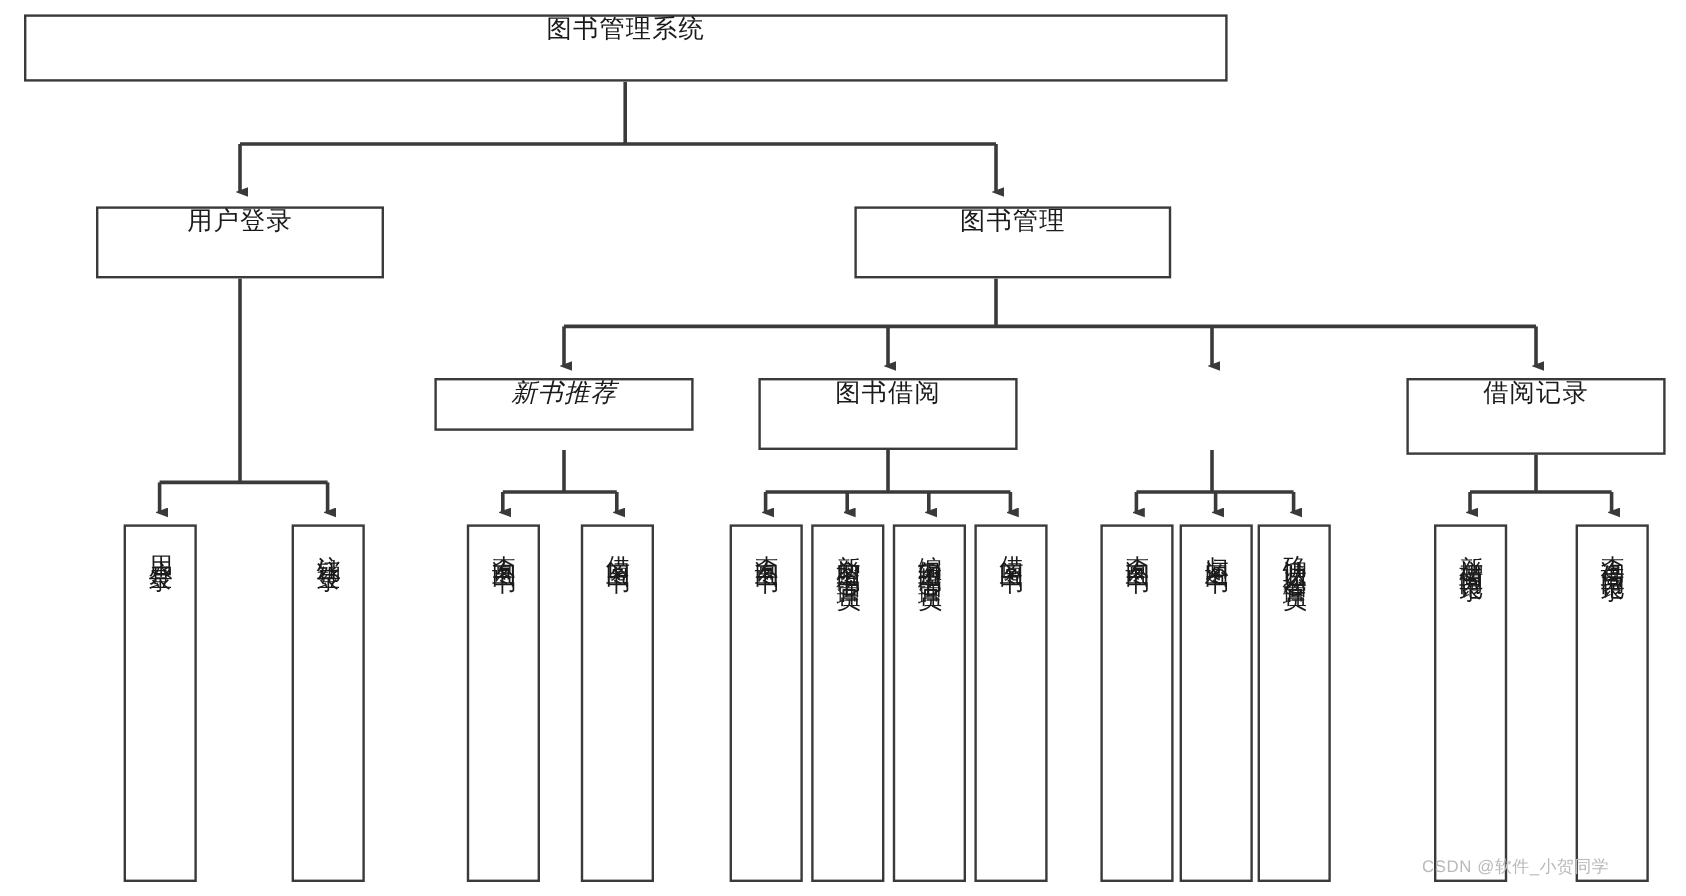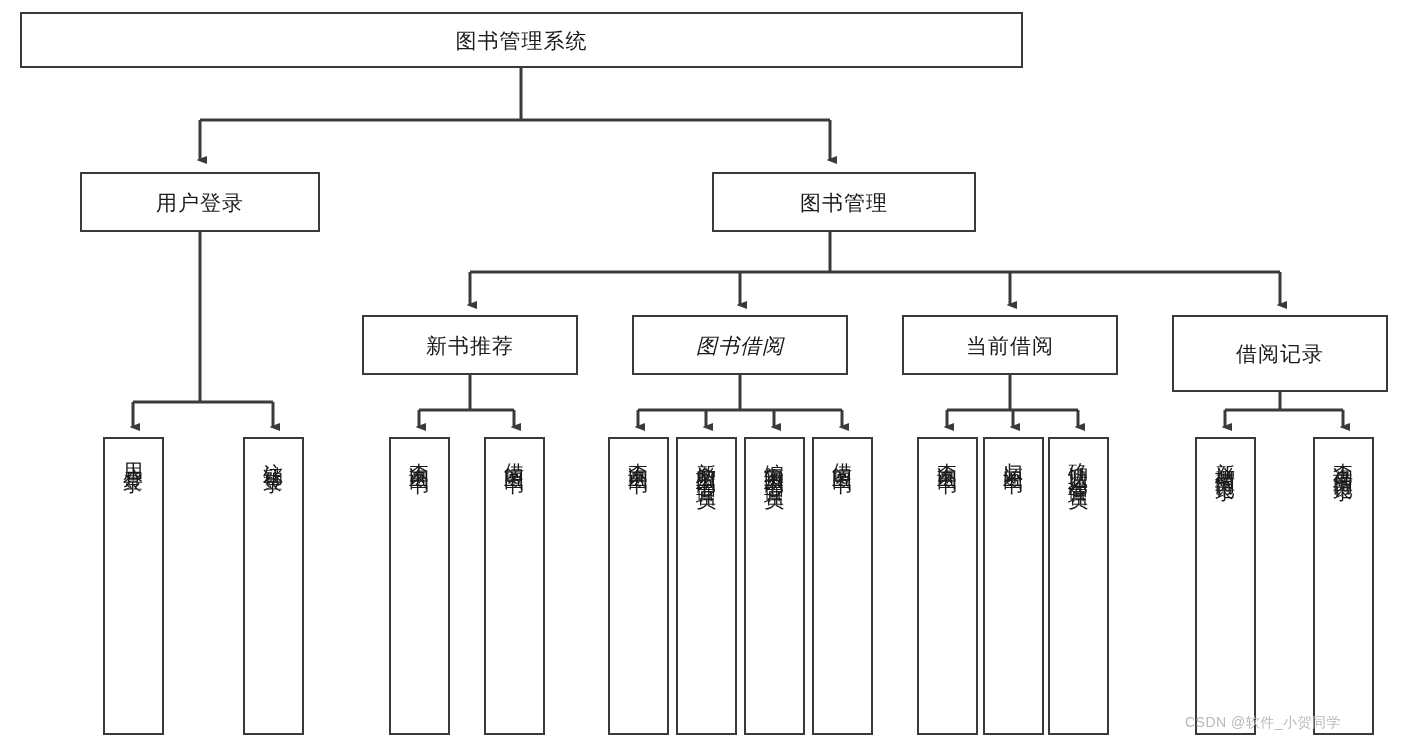--- a/index.html
+++ b/index.html
@@ -17,21 +17,21 @@
     background: #ffffff;
     overflow: hidden;
   }
   .node {
     position: absolute;
     box-sizing: border-box;
     border: 2px solid #3a3a3a;
     background: #ffffff;
     color: #1a1a1a;
     display: flex;
-    align-items: center;
+    align-items: flex-start;
     justify-content: center;
     text-align: center;
   }
   .node.h {
     font-size: 21px;
     letter-spacing: 1px;
   }
   .node.v {
     font-size: 20px;
     align-items: flex-start;
@@ -125,30 +125,27 @@
     <span class="htext">图书管理系统</span>
   </div>
 
   <div class="node h" style="left:80px; top:172px; width:240px; height:60px;">
     <span class="htext">用户登录</span>
   </div>
   <div class="node h" style="left:712px; top:172px; width:264px; height:60px;">
     <span class="htext">图书管理</span>
   </div>
 
-  <div class="node h" style="left:362px; top:315px; width:216px; height:60px;">
+  <div class="node h" style="left:362px; top:315px; width:216px; height:44px;font-style:italic;">
     <span class="htext">新书推荐</span>
   </div>
-  <div class="node h" style="left:632px; top:315px; width:216px; height:60px;font-style:italic;">
+  <div class="node h" style="left:632px; top:315px; width:216px; height:60px;">
     <span class="htext">图书借阅</span>
   </div>
-  <div class="node h" style="left:902px; top:315px; width:216px; height:60px;">
-    <span class="htext">当前借阅</span>
-  </div>
-  <div class="node h" style="left:1172px; top:315px; width:216px; height:77px;">
+  <div class="node h" style="left:1172px; top:315px; width:216px; height:64px;">
     <span class="htext">借阅记录</span>
   </div>
 
   <div class="node v" style="left:103px; top:437px; width:61px; height:298px;">
     <span class="vtext">用户登录</span>
   </div>
   <div class="node v" style="left:243px; top:437px; width:61px; height:298px;">
     <span class="vtext">注销登录</span>
   </div>
 

